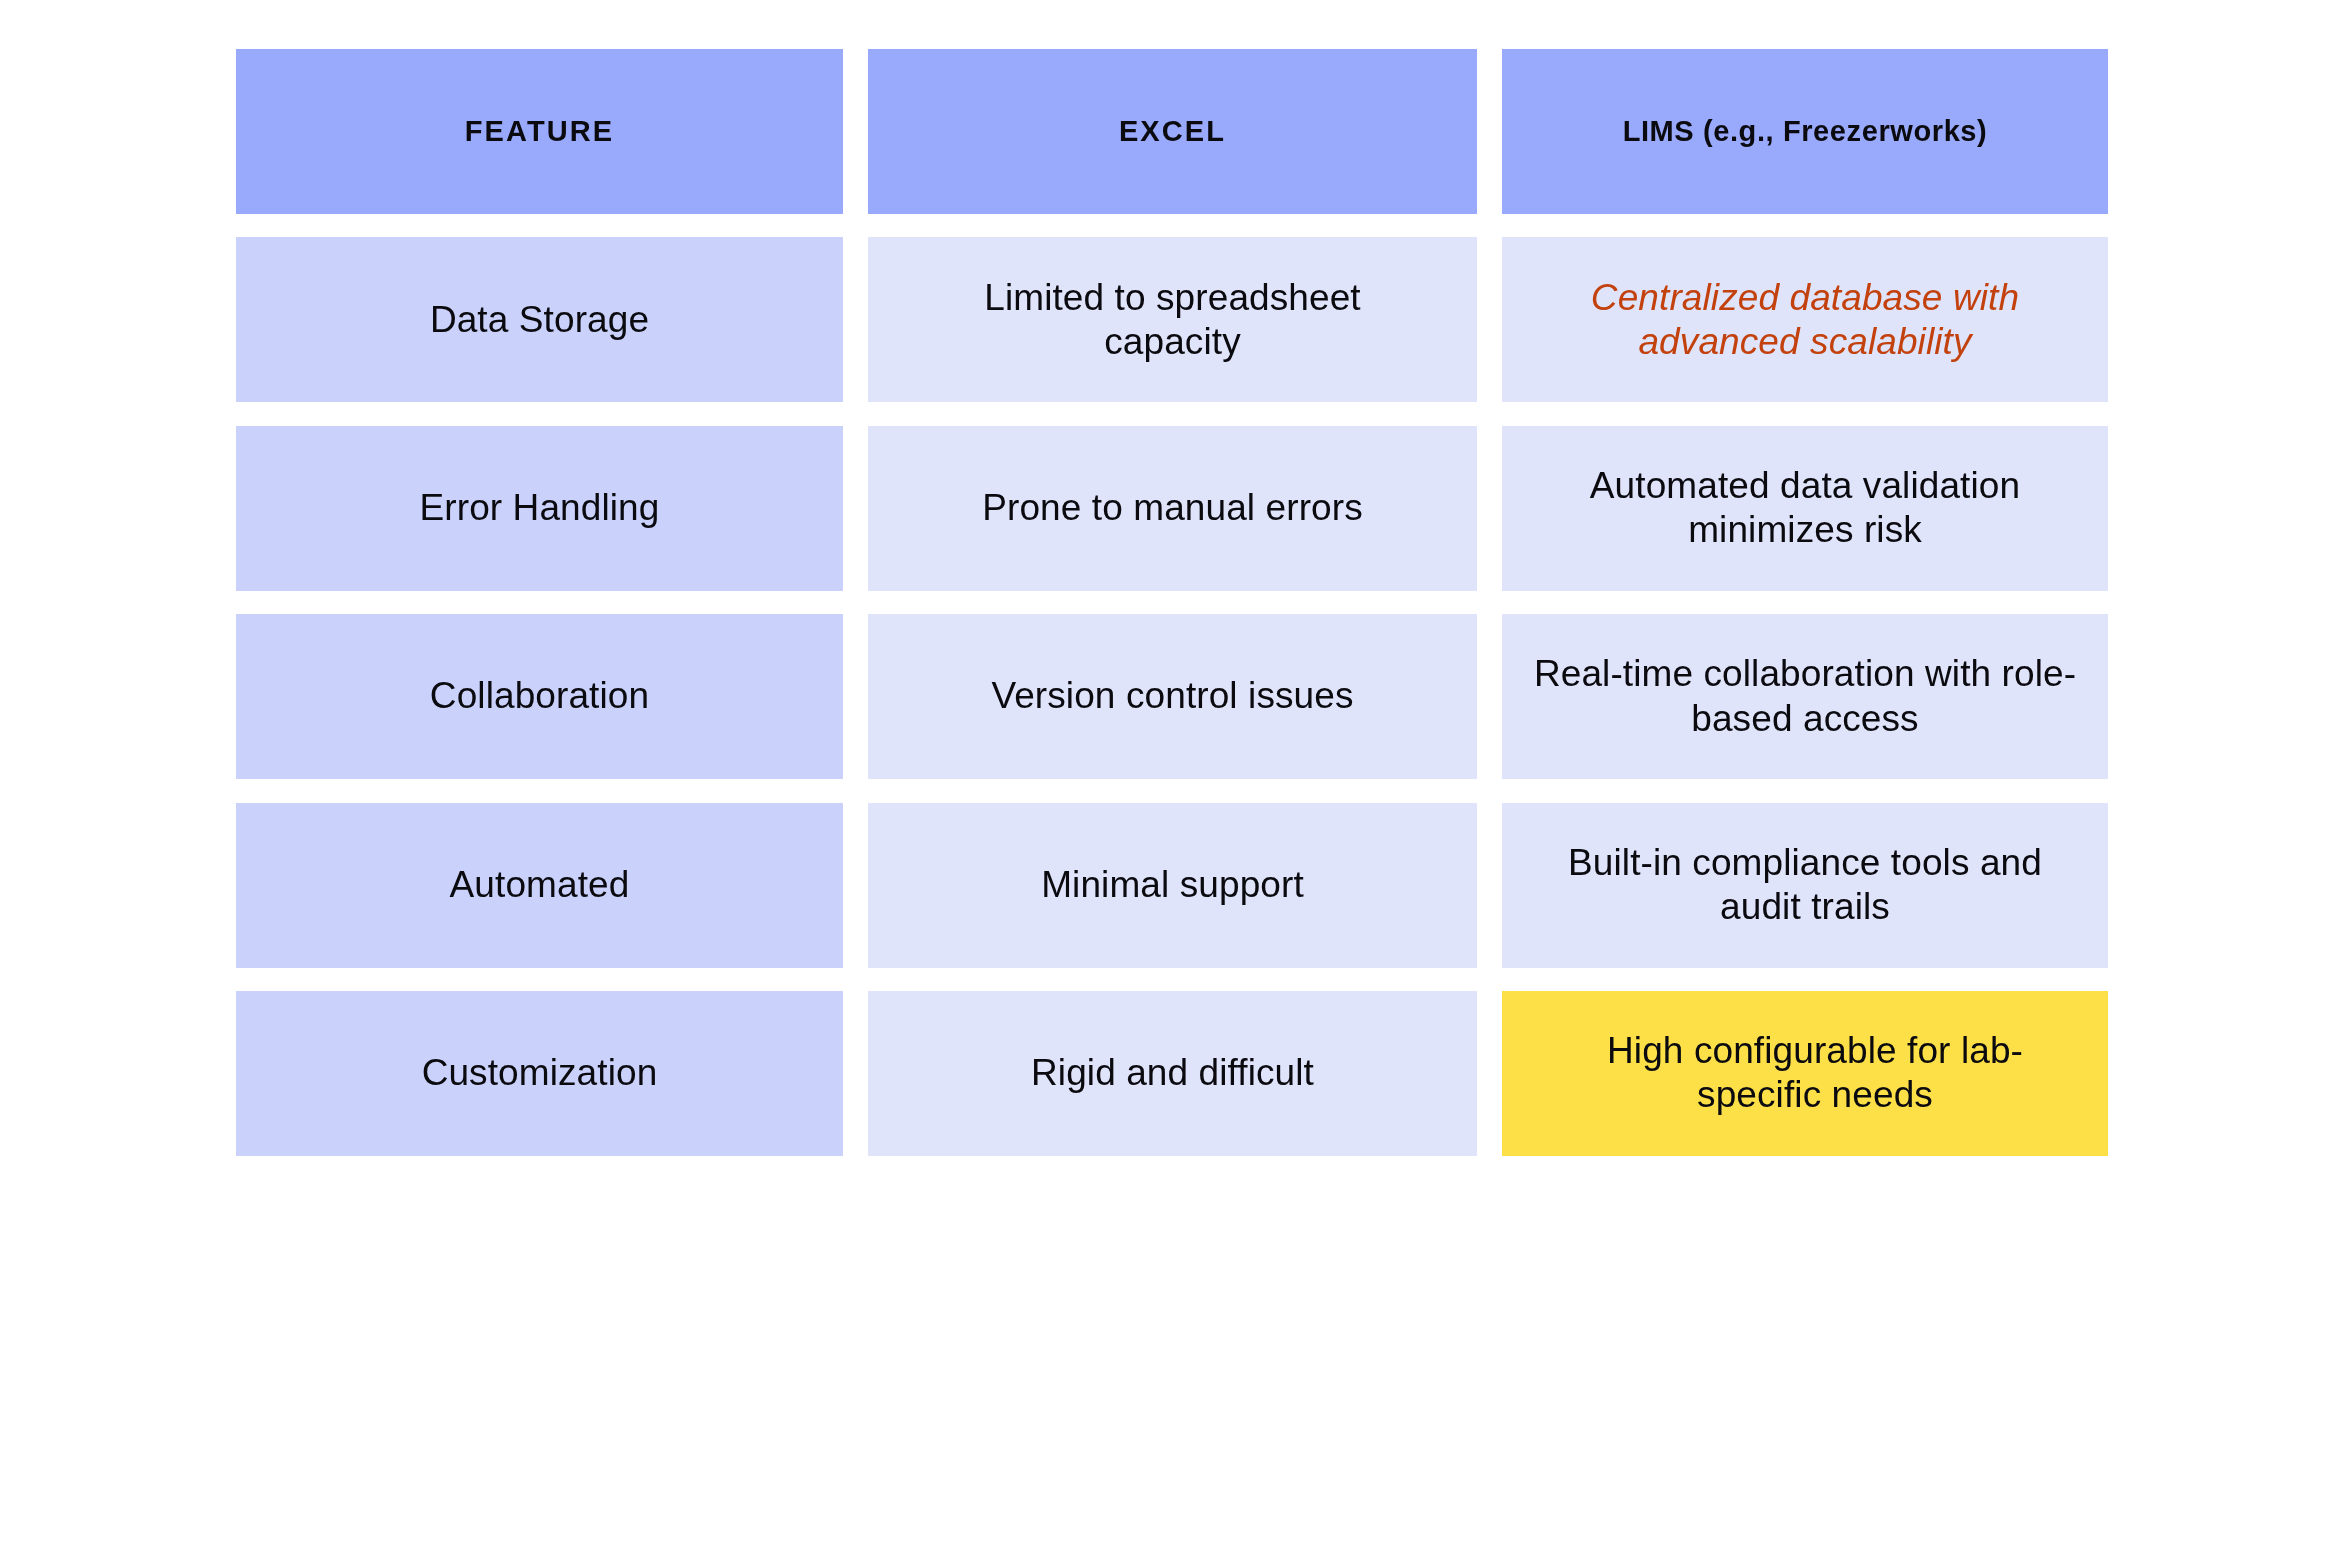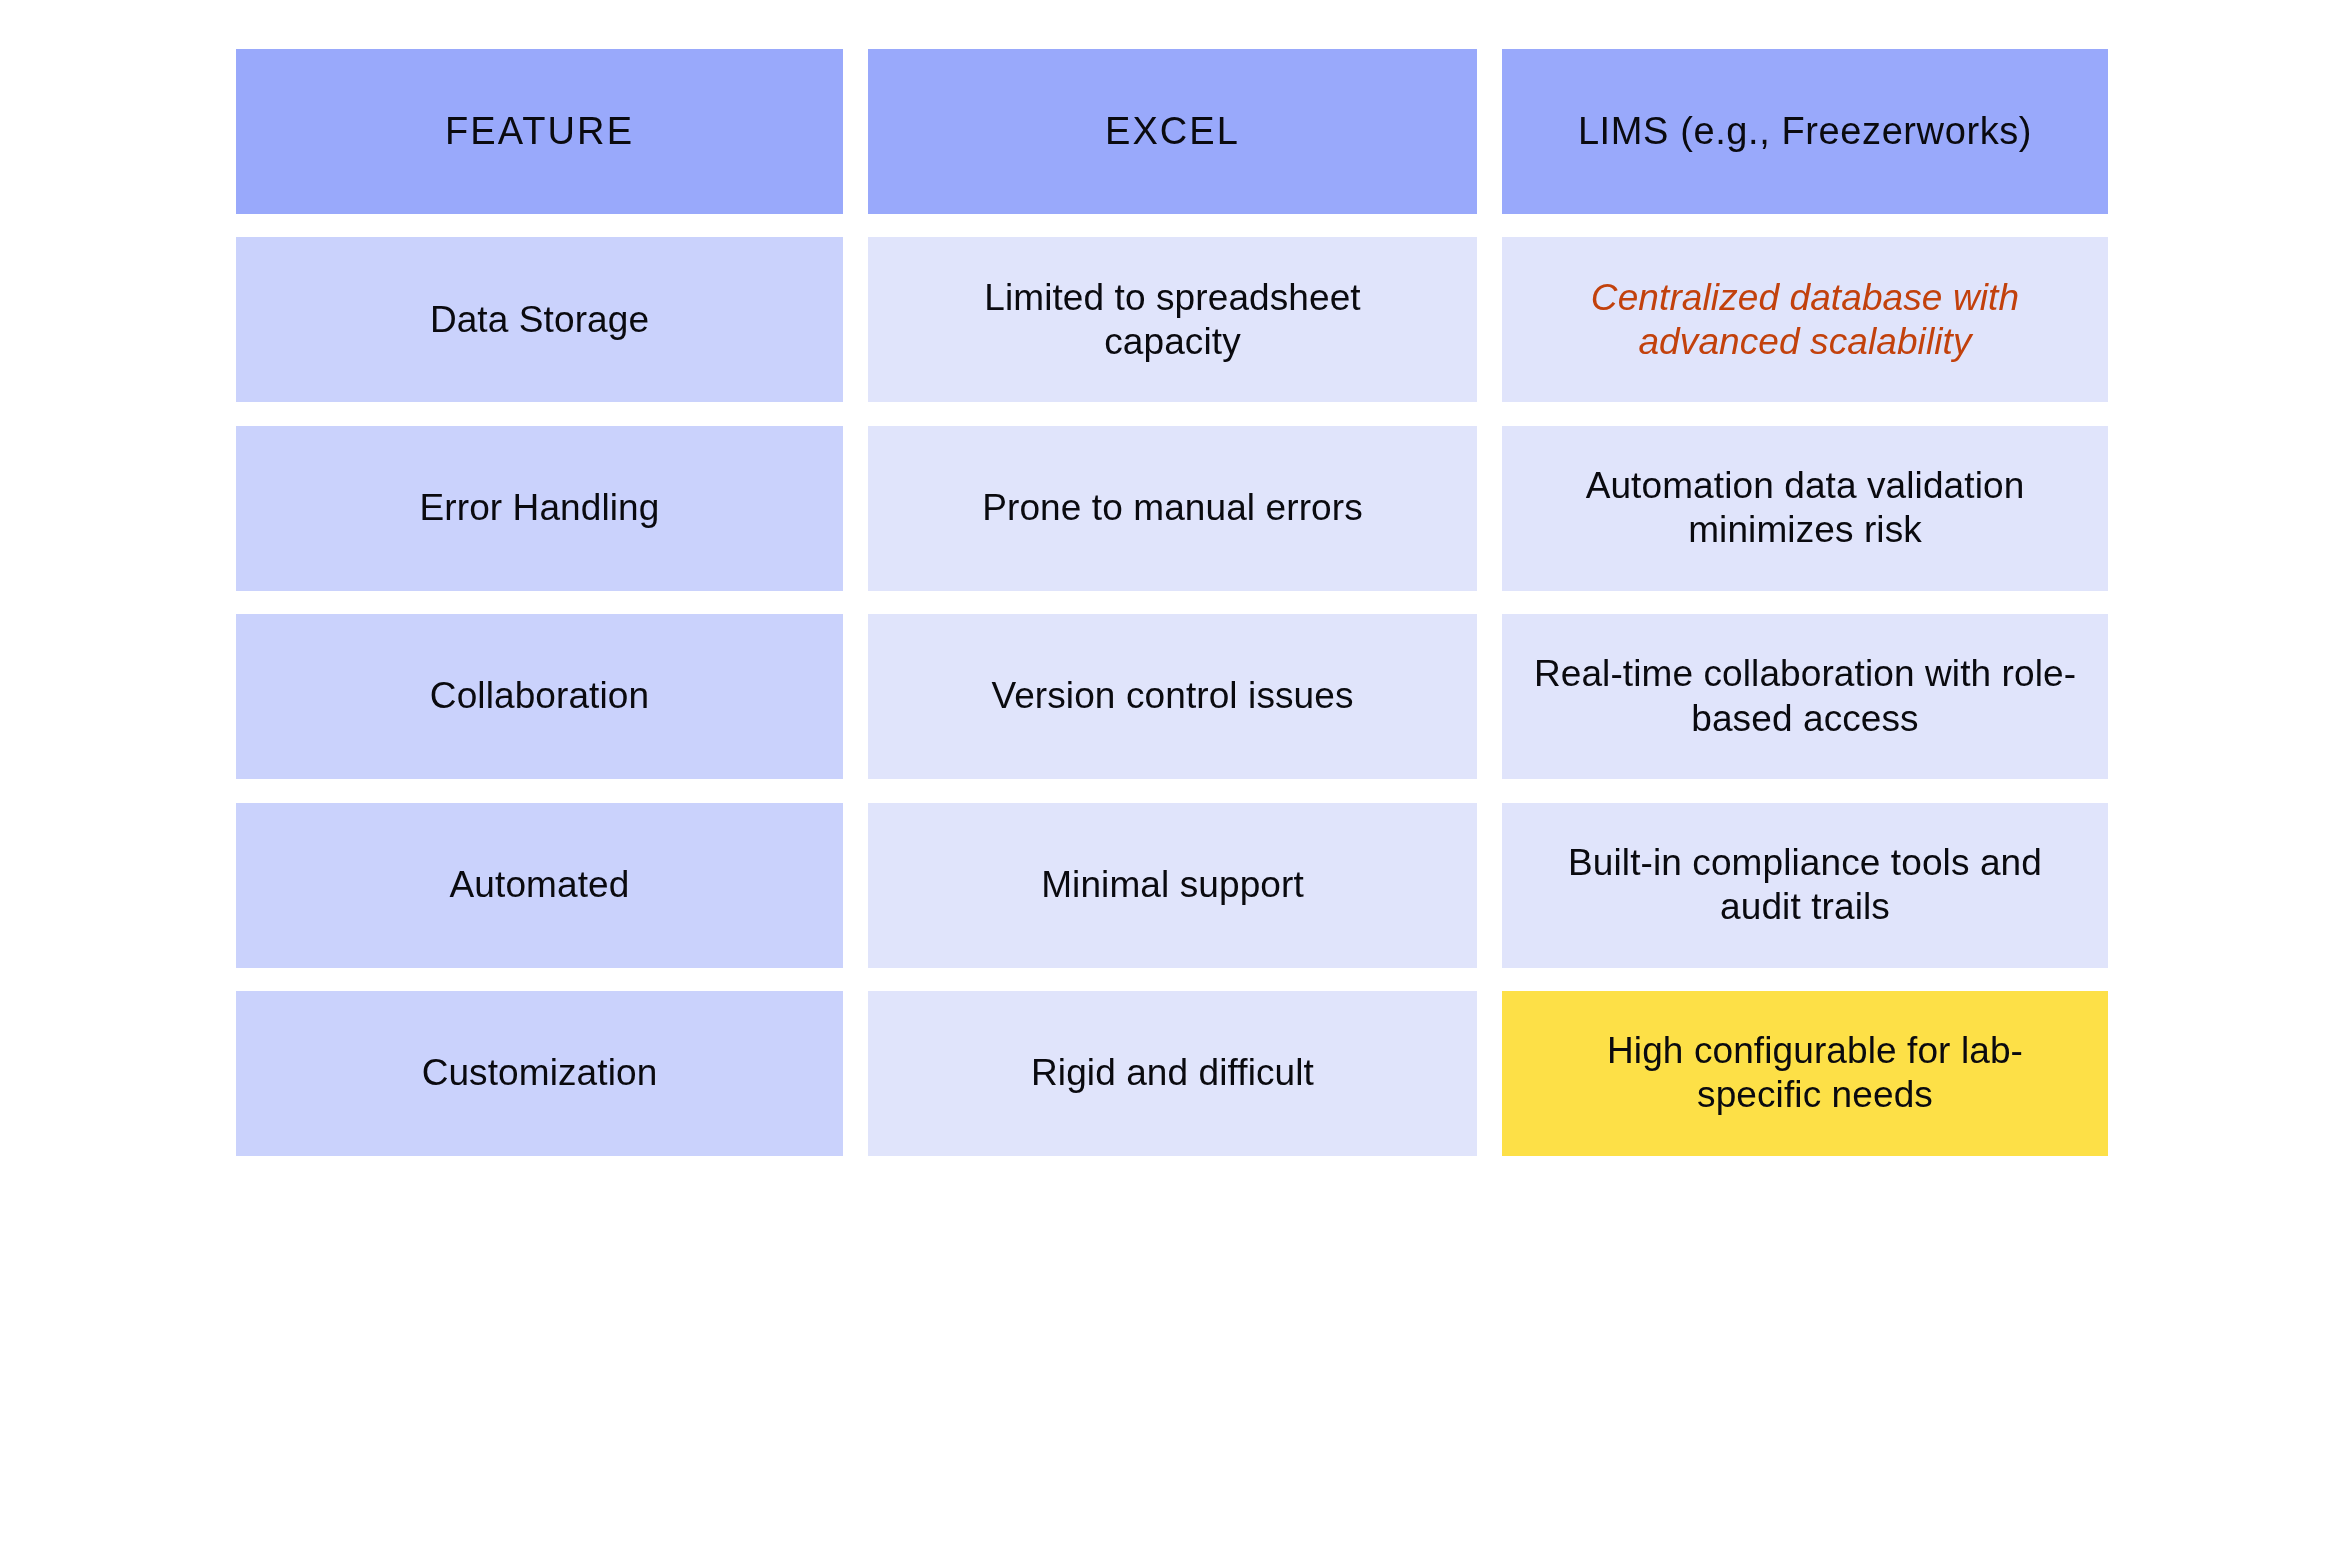--- a/index.html
+++ b/index.html
@@ -48,22 +48,22 @@
     justify-content: center;
     text-align: center;
     padding: 7.5px 24px;
   }
 
   
   .header-row .cell {
     background: #99a9fb;
   }
   .header-cell-text {
-    font-size: 38px;
-    font-weight: 400;
+    font-size: 29px;
+    font-weight: 700;
     letter-spacing: 0.6px;
     color: #0a0a0f;
     line-height: 1.15;
     white-space: nowrap;
   }
   .header-row .cell.c0 .header-cell-text,
   .header-row .cell.c1 .header-cell-text {
     letter-spacing: 2.1px;
   }
 
@@ -128,21 +128,21 @@
     </div>
 
     <div class="row body-row">
       <div class="cell c0" style="background: rgb(202, 210, 252);">
         <span class="cell-text" style="color: rgb(10, 10, 15);">Error Handling</span>
       </div>
       <div class="cell c1" style="background: rgb(224, 228, 251);">
         <span class="cell-text" style="color: rgb(10, 10, 15);">Prone to manual errors</span>
       </div>
       <div class="cell c2" style="background: rgb(224, 228, 251);">
-        <span class="cell-text" style="color: rgb(10, 10, 15);">Automation data validation minimizes risk</span>
+        <span class="cell-text" style="color: rgb(10, 10, 15);">Automated data validation minimizes risk</span>
       </div>
     </div>
 
     <div class="row body-row">
       <div class="cell c0" style="background: rgb(202, 210, 252);">
         <span class="cell-text" style="color: rgb(10, 10, 15);">Collaboration</span>
       </div>
       <div class="cell c1" style="background: rgb(224, 228, 251);">
         <span class="cell-text" style="color: rgb(10, 10, 15);">Version control issues</span>
       </div>

